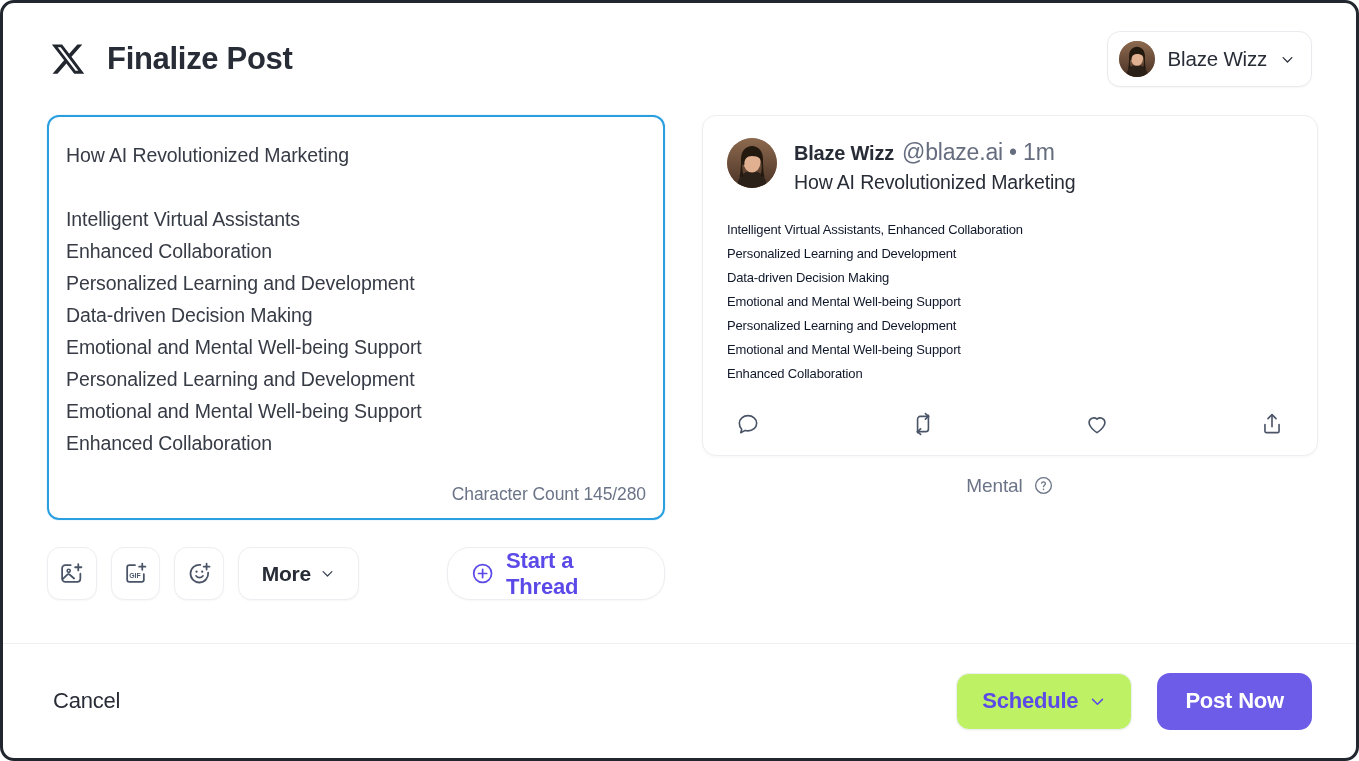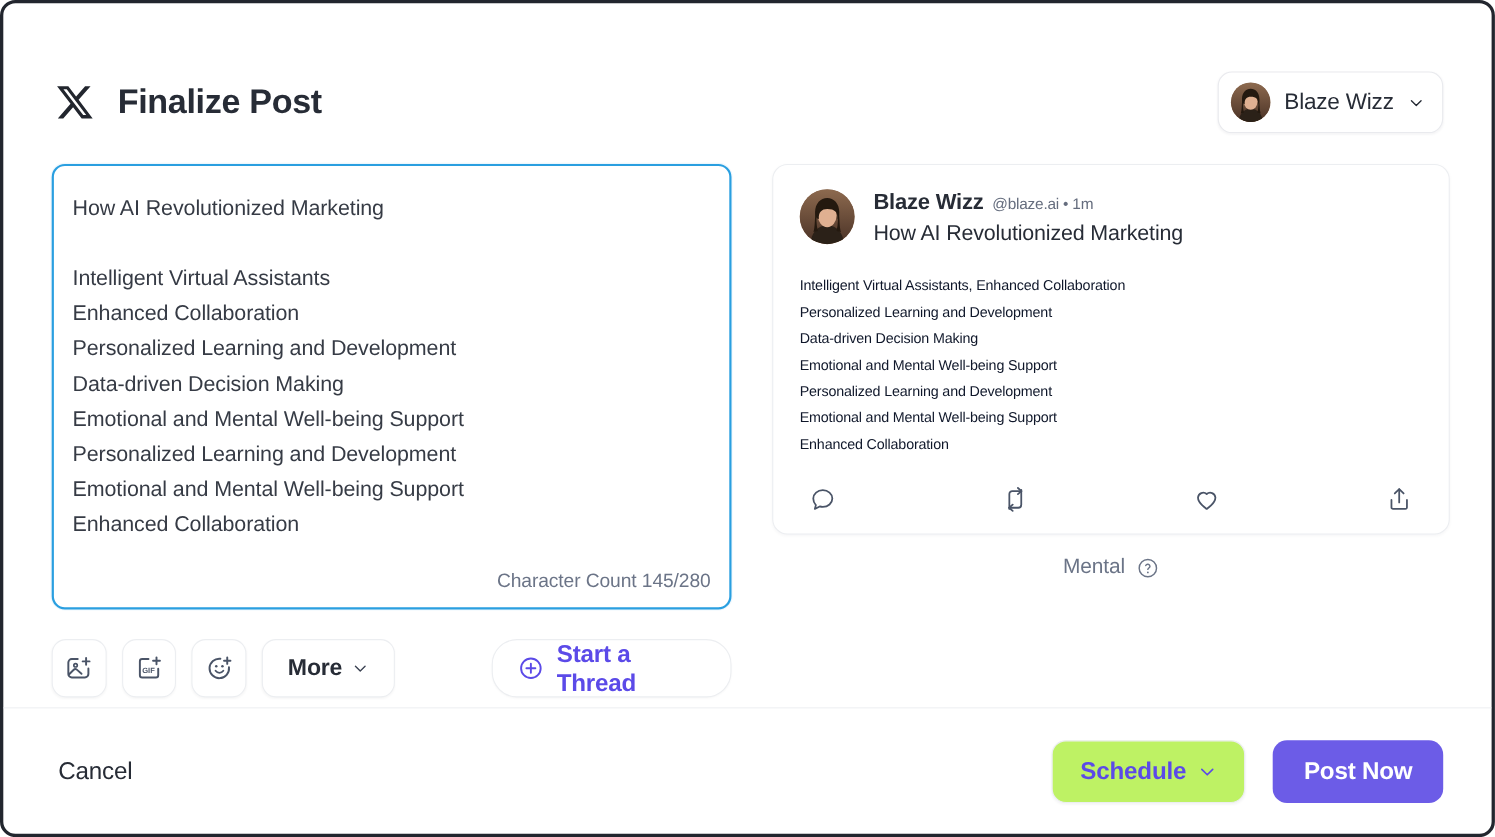--- a/index.html
+++ b/index.html
@@ -21,21 +21,20 @@
   }
 
   
   .header {
     height: 112px;
     flex: 0 0 112px;
     display: flex;
     align-items: center;
     justify-content: space-between;
     padding: 0 44px 0 47px;
-    margin-top: 34px;
   }
   .header-left { display: flex; align-items: center; gap: 21px; }
   .x-logo { width: 36px; height: 36px; display: block; }
   .page-title {
     font-size: 31px;
     font-weight: bold;
     color: #272c36;
     letter-spacing: -0.3px;
   }
   .account-chip {
@@ -149,21 +148,21 @@
     padding: 22px 24px 18px 24px;
     box-shadow: 0 1px 3px rgba(20,25,40,0.04);
   }
   .pv-top { display: flex; gap: 17px; }
   .pv-main { flex: 1 1 auto; min-width: 0; }
   .pv-namerow {
     display: flex; align-items: baseline; gap: 8px;
     line-height: 1.25;
   }
   .pv-name { font-size: 20px; font-weight: bold; color: #272c36; letter-spacing: -0.2px; }
-  .pv-handle { font-size: 14px; color: #656d7e; letter-spacing: -0.2px; }
+  .pv-handle { font-size: 23px; color: #656d7e; letter-spacing: -0.2px; }
   .pv-title {
     font-size: 19.5px; color: #272c36; margin-top: 4px;
     letter-spacing: -0.15px;
   }
   .pv-body {
     margin-top: 24px;
     font-size: 13px;
     line-height: 24px;
     color: #0f172a;
     white-space: pre-wrap;

